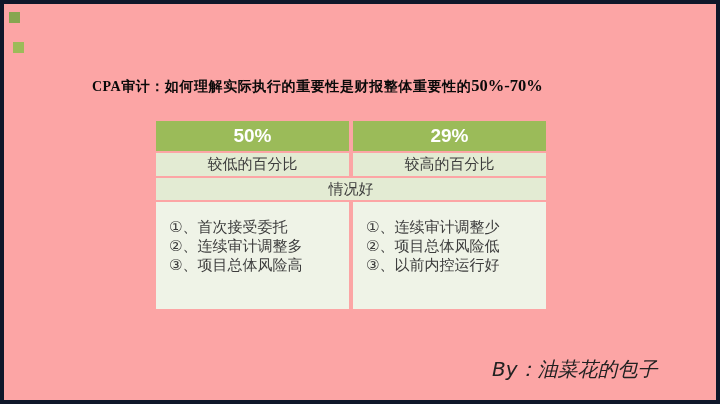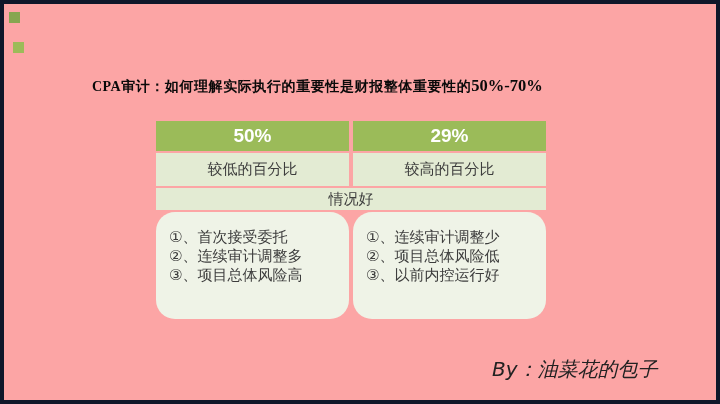--- a/index.html
+++ b/index.html
@@ -34,27 +34,27 @@
   .t-cell{flex:1;display:flex;align-items:center;justify-content:center;}
   .t-header{height:30px;}
   .t-header .t-cell{
     background:#9BBB59;color:#ffffff;
     font-weight:700;font-size:19px;
     font-family:"Liberation Sans","DejaVu Sans",sans-serif;
   }
   .band-dark .t-cell{background:#E3EBD3;}
   .band-light .t-cell{background:#EFF3E7;}
   .t-body{font-size:15px;color:#3D3D3D;}
-  .t-row1{height:33px;}
+  .t-row1{height:23px;}
   .t-row2{height:22px;}
   .t-row3{height:22px;}
   .t-list{height:107px;margin-bottom:0;}
   .t-list .t-cell{
     flex-direction:column;align-items:flex-start;justify-content:flex-start;
-    padding:16px 4px 0 13px;box-sizing:border-box;border-radius:19px;
+    padding:16px 4px 0 13px;box-sizing:border-box;
   }
   .list-line{font-size:15px;line-height:19px;color:#3D3D3D;white-space:nowrap;}
 
   
   #byline{
     position:absolute;left:488px;top:352px;
     font-size:20px;color:#222222;white-space:nowrap;font-style:italic;
   }
 </style>
 </head>

